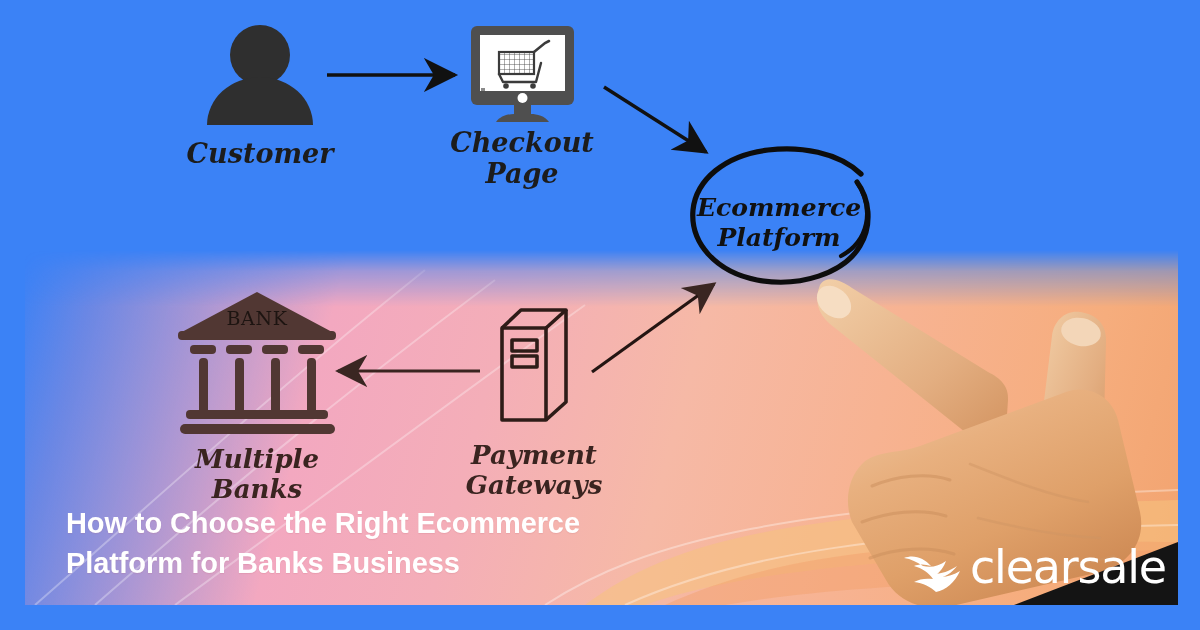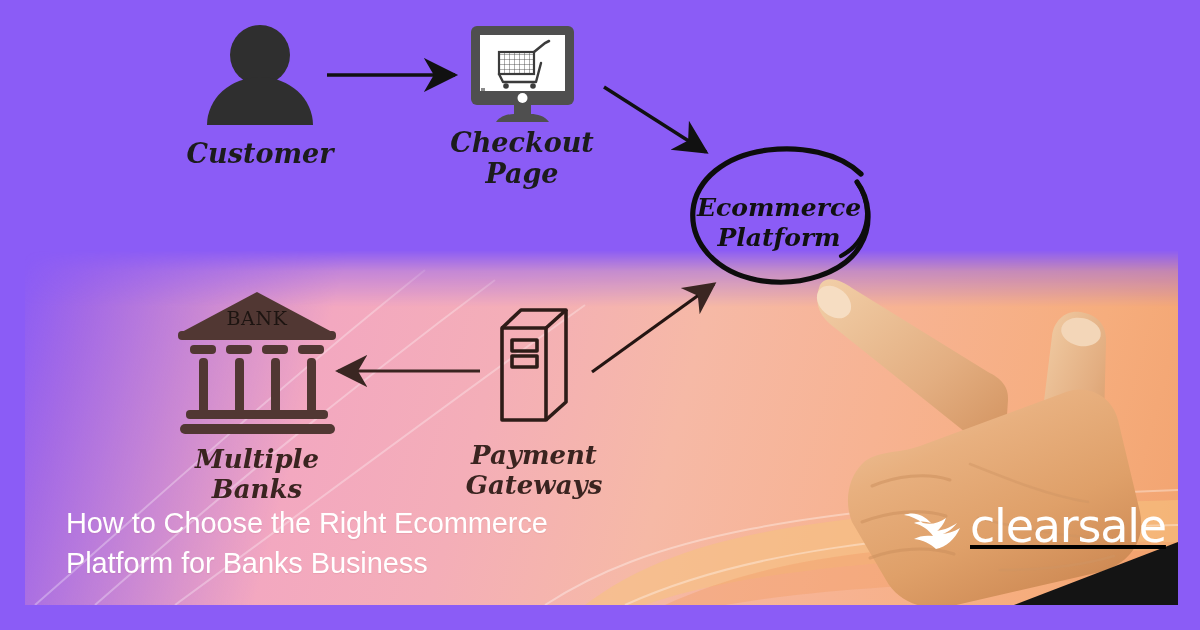--- a/index.html
+++ b/index.html
@@ -1,20 +1,20 @@
 <!DOCTYPE html>
 <html><head>
 <meta charset="utf-8">
 <style>
   html,body{margin:0;padding:0;}
   body{
     width:1200px;height:630px;overflow:hidden;background:#ffffff;
     font-family:"Liberation Sans","DejaVu Sans",sans-serif;
   }
-  .stage{position:relative;width:1200px;height:630px;background:#8b5cf6;overflow:hidden;}
+  .stage{position:relative;width:1200px;height:630px;background:#3b82f6;overflow:hidden;}
 
   
   .banner{
     position:absolute;left:25px;top:250px;width:1153px;height:355px;
     background:linear-gradient(105deg,
         rgba(240,150,180,0.00) 0%,
         rgba(240,150,180,0.25) 6%,
         #f3a8c0 26%,
         #f4aeb8 40%,
         #f6b9a6 56%,
@@ -30,29 +30,29 @@
 
   
   .diagram{position:absolute;left:0;top:0;width:1200px;height:630px;}
 
   
   .hand-wrap{position:absolute;left:800px;top:250px;width:378px;height:355px;overflow:hidden;}
 
   
   .title{
     position:absolute;left:66px;top:503px;width:640px;
-    color:#ffffff;font-weight:normal;font-size:29px;line-height:40px;
+    color:#ffffff;font-weight:bold;font-size:29px;line-height:40px;
     letter-spacing:-0.1px;
     font-family:"Liberation Sans","DejaVu Sans",sans-serif;
     text-shadow:0 1px 1px rgba(190,100,110,0.18);
   }
   .title div{white-space:nowrap;}
 
   
-  .logo{position:absolute;left:902px;top:500px;width:240px;height:56px;display:flex;align-items:center;text-decoration:underline;}
+  .logo{position:absolute;left:902px;top:548px;width:240px;height:56px;display:flex;align-items:flex-start;}
   .logo-bird{width:62px;height:46px;flex:0 0 auto;margin-right:6px;}
   .logo-word{
     color:#ffffff;font-size:46px;line-height:46px;font-weight:400;letter-spacing:-1.2px;
     font-family:"DejaVu Sans","Liberation Sans",sans-serif;
     margin-top:-4px;
   }
 
   
 </style>
 </head>

